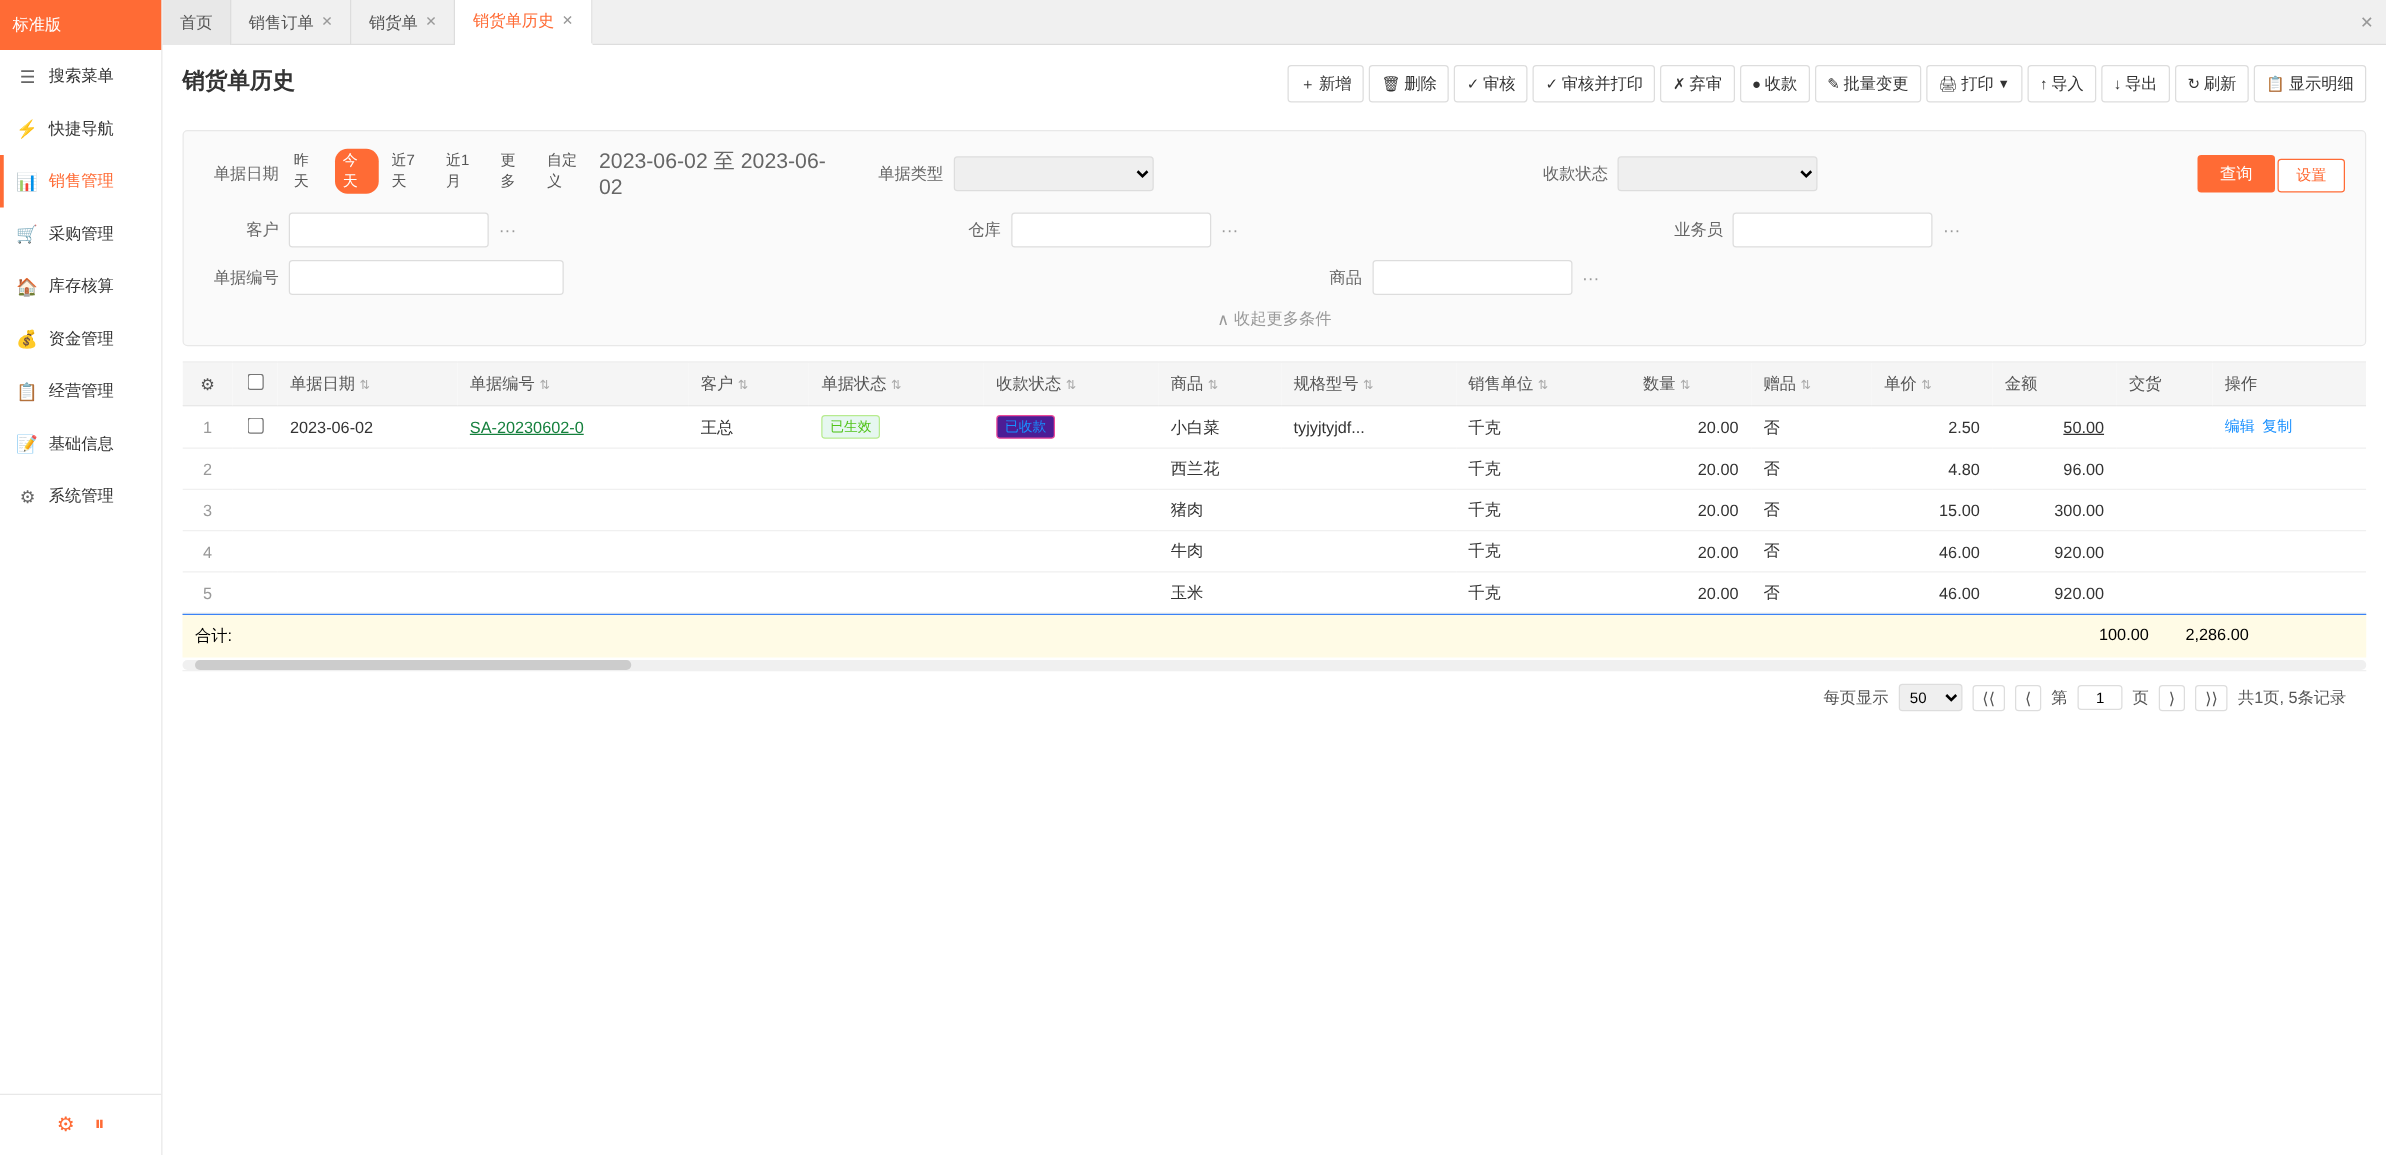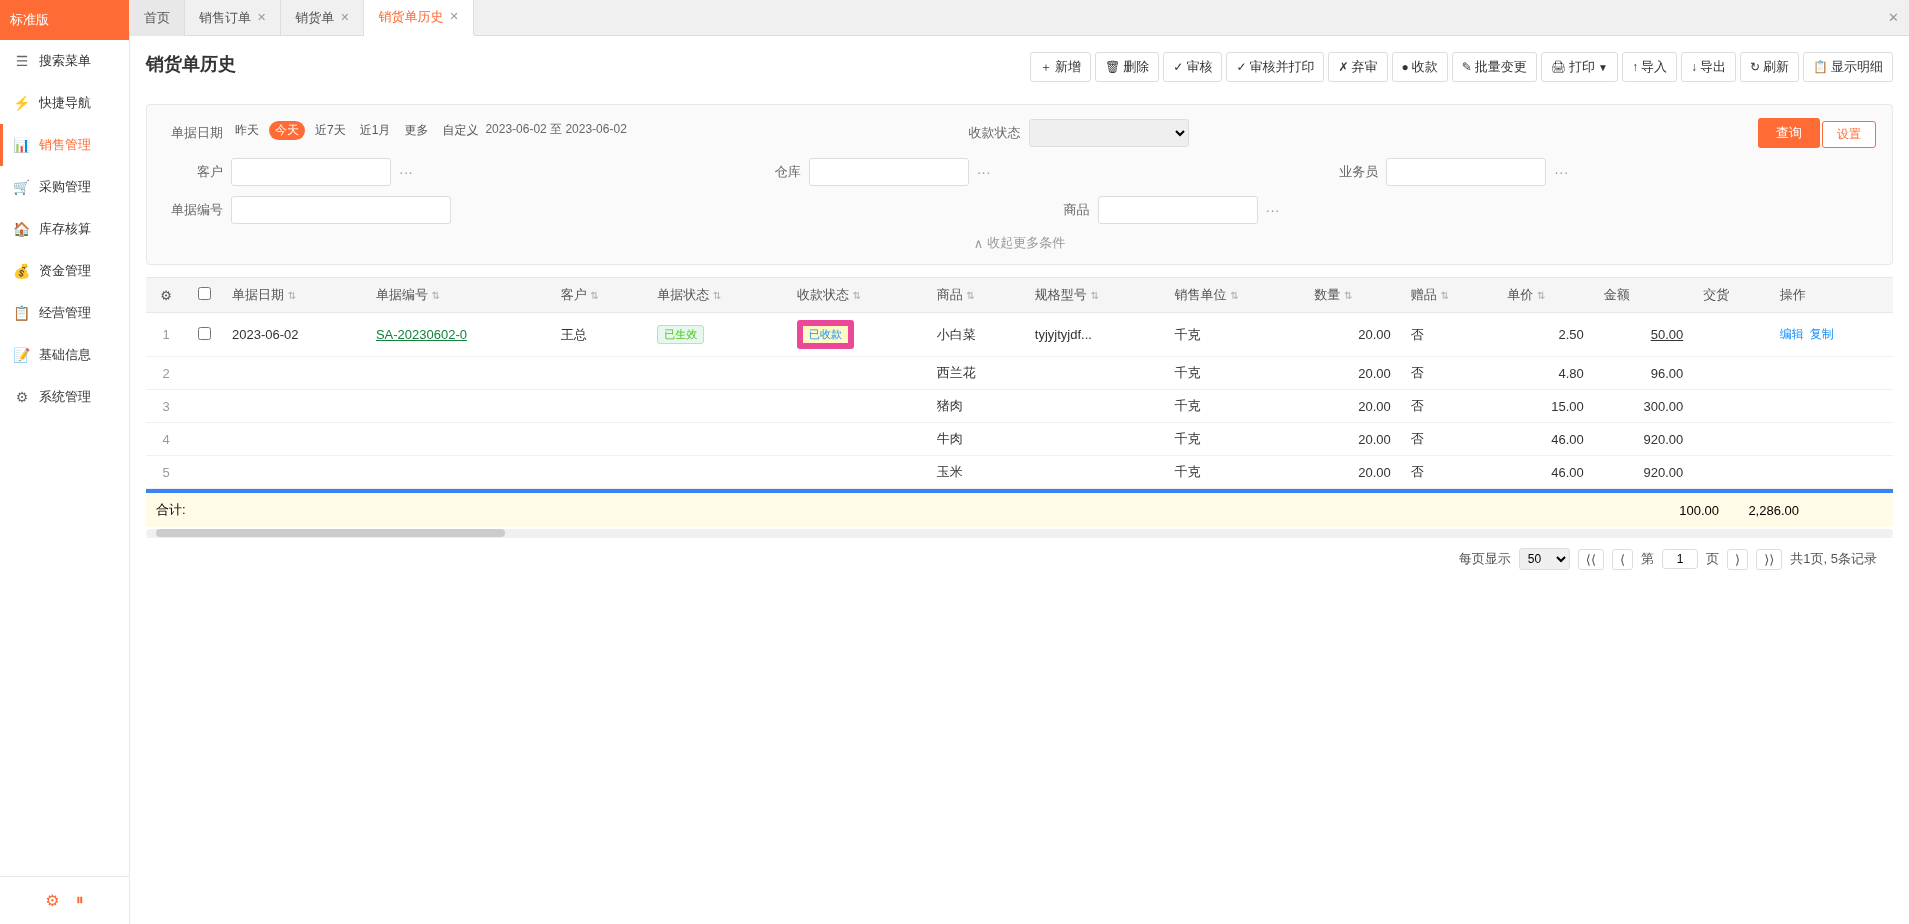--- a/index.html
+++ b/index.html
@@ -150,21 +150,21 @@
       border-radius: 3px;
       padding: 4px 8px;
       height: 28px;
       width: 160px;
       font-size: 12px;
       cursor: pointer;
     }
     .date-quick { display: flex; gap: 6px; align-items: center; margin-bottom: 4px; }
     .date-btn { font-size: 12px; color: #555; cursor: pointer; padding: 1px 4px; }
     .date-btn.active { color: #ff6b35; background: #fff3ee; border-radius: 2px; }
-    .date-range { font-size: 12px; color: #666; }
+    .date-range { font-size: 17px; color: #666; }
     .filter-dots { color: #999; cursor: pointer; font-size: 14px; }
     .collapse-btn {
       display: flex;
       align-items: center;
       justify-content: center;
       color: #999;
       font-size: 12px;
       cursor: pointer;
       margin-top: 4px;
       gap: 4px;
@@ -194,30 +194,29 @@
       color: #333;
       white-space: nowrap;
     }
     .badge {
       display: inline-block;
       padding: 1px 6px;
       border-radius: 3px;
       font-size: 11px;
     }
     .badge-green { background: #e6f7f0; color: #52c41a; border: 1px solid #b7eb8f; font-family: Liberation Mono, monospace; }
-    .badge-blue { background: #fef9c3; color: #1890ff; border: 6px solid #ec4899; text-align: center; }
+    .badge-blue { background: #4c1d95; color: #1890ff; border: 1px solid #ec4899; text-align: center; }
     .link-text { color: #15803d; cursor: pointer; text-decoration: underline; }
 
     
     .table-footer {
       background: #fffbe6;
       display: flex;
-      align-items: center;
       padding: 8px 10px;
-      border-top: 4px solid #3b82f6;
+      border-top: 1px solid #3b82f6;
       font-size: 12px;
       font-weight: 500;
     }
     .table-footer .total-label { min-width: 200px; }
 
     
     .pagination {
       display: flex;
       align-items: center;
       justify-content: flex-end;
@@ -427,20 +426,26 @@
               <span class="date-btn active" style="color:#fff; background:#ff6b35; border-radius:10px; padding:1px 6px;">今天</span>
               <span class="date-btn">近7天</span>
               <span class="date-btn">近1月</span>
               <span class="date-btn">更多</span>
               <span class="date-btn">自定义</span>
             </div>
             <div class="date-range">2023-06-02 至 2023-06-02</div>
           </div>
         </div>
 
+        <div class="filter-field">
+          <span class="filter-label">单据类型</span>
+          <select class="filter-select">
+            <option></option>
+          </select>
+        </div>
 
         <div class="filter-field">
           <span class="filter-label">收款状态</span>
           <select class="filter-select">
             <option></option>
           </select>
         </div>
 
         <div class="filter-actions">
           <button class="query-btn">查询</button>

